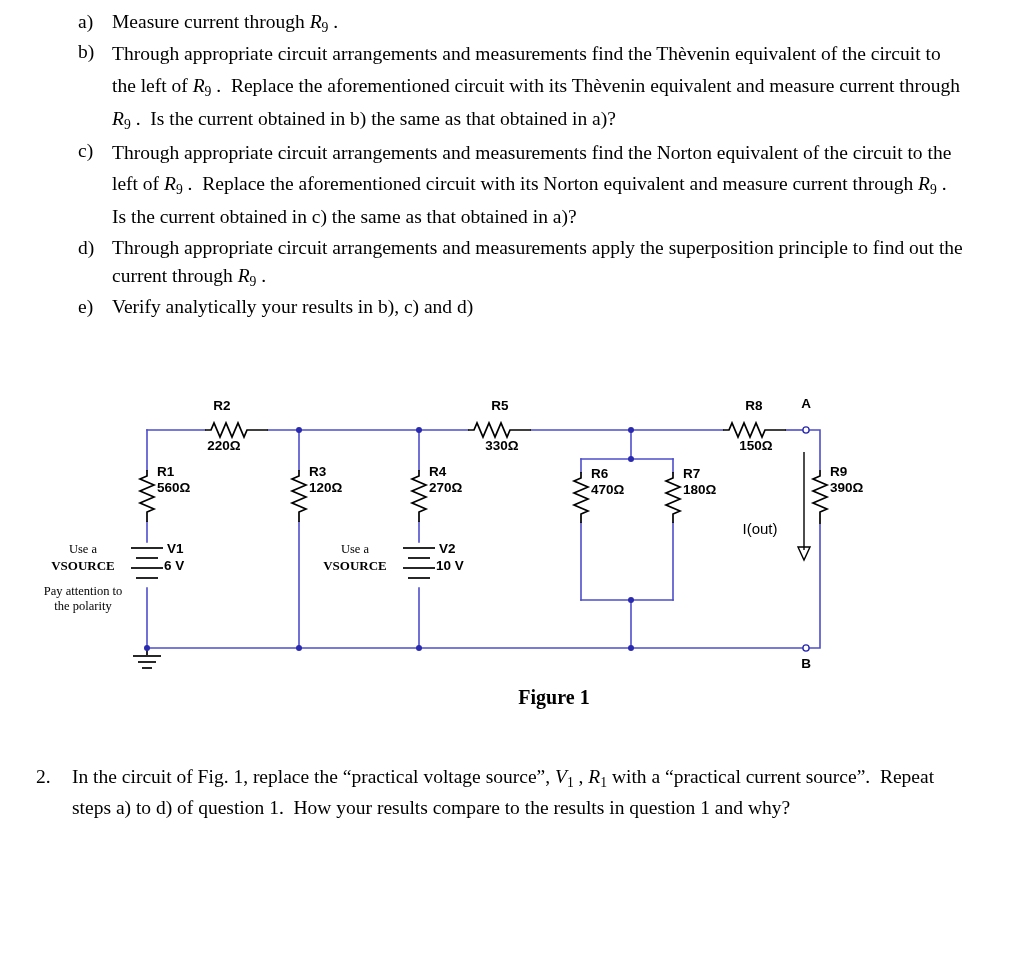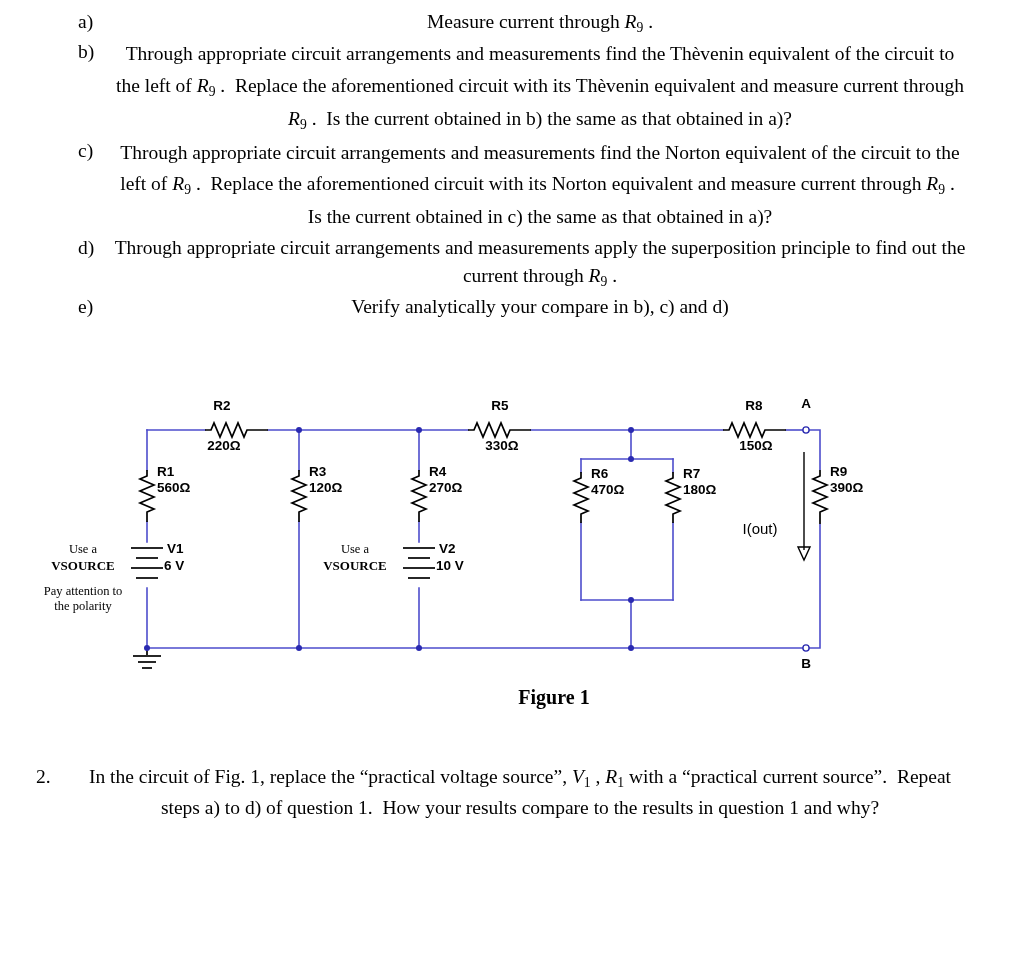--- a/index.html
+++ b/index.html
@@ -31,21 +31,21 @@
     line-height: 1.44;
     margin-bottom: 1px;
   }
   .qlabel {
     width: 34px;
     flex: 0 0 34px;
     font-size: 19.5px;
   }
   .qtext {
     flex: 1 1 auto;
-    text-align: center;
+    text-align: left;
   }
   .qtext.loose { line-height: 1.62; }
 
   var, .mvar {
     font-style: italic;
     font-family: "Liberation Serif", "DejaVu Serif", serif;
   }
   .sub {
     font-size: 0.7em;
     vertical-align: -0.28em;
@@ -159,21 +159,21 @@
     <div class="qtext loose">Through appropriate circuit arrangements and measurements find the Norton equivalent of the circuit to the left of <var class="mvar">R<span class="sub">9</span></var> .&nbsp; Replace the aforementioned circuit with its Norton equivalent and measure current through <var class="mvar">R<span class="sub">9</span></var> .&nbsp; Is the current obtained in c) the same as that obtained in a)?</div>
   </div>
 
   <div class="qrow">
     <div class="qlabel">d)</div>
     <div class="qtext">Through appropriate circuit arrangements and measurements apply the superposition principle to find out the current through <var class="mvar">R<span class="sub">9</span></var> .</div>
   </div>
 
   <div class="qrow">
     <div class="qlabel">e)</div>
-    <div class="qtext">Verify analytically your compare in b), c) and d)</div>
+    <div class="qtext">Verify analytically your results in b), c) and d)</div>
   </div>
 
 </div>
 
 <div class="figure-wrap">
 <svg class="circuit" width="1024" height="300" viewBox="0 0 1024 300" xmlns="http://www.w3.org/2000/svg">
 
   <path class="wire" d="M147,38 L205,38"></path>
 
   <path class="wire" d="M268,38 L299,38"></path>

